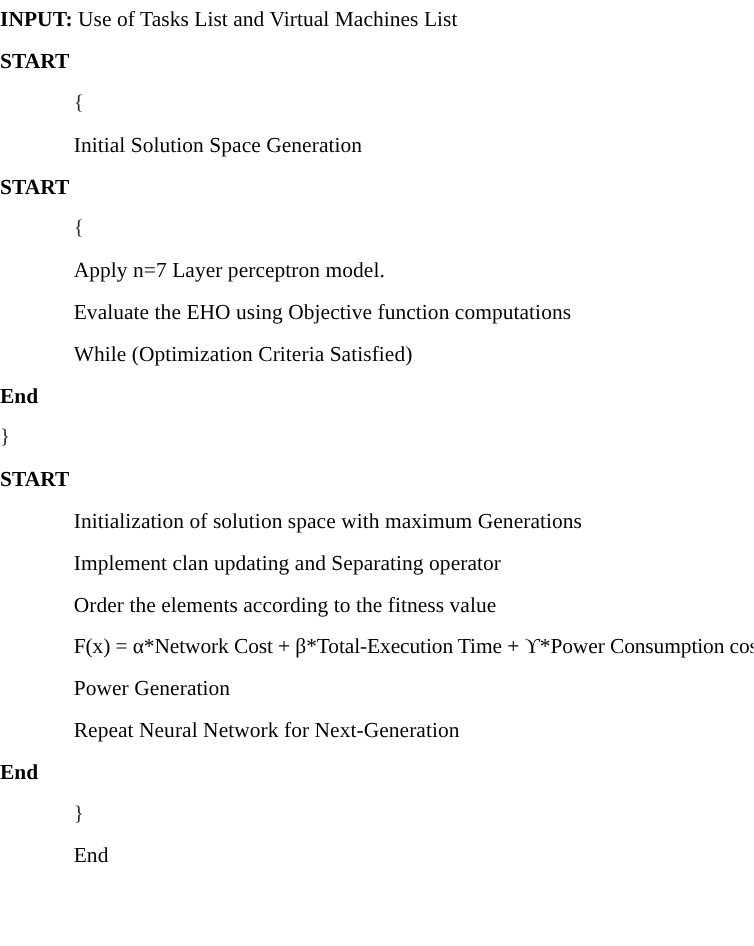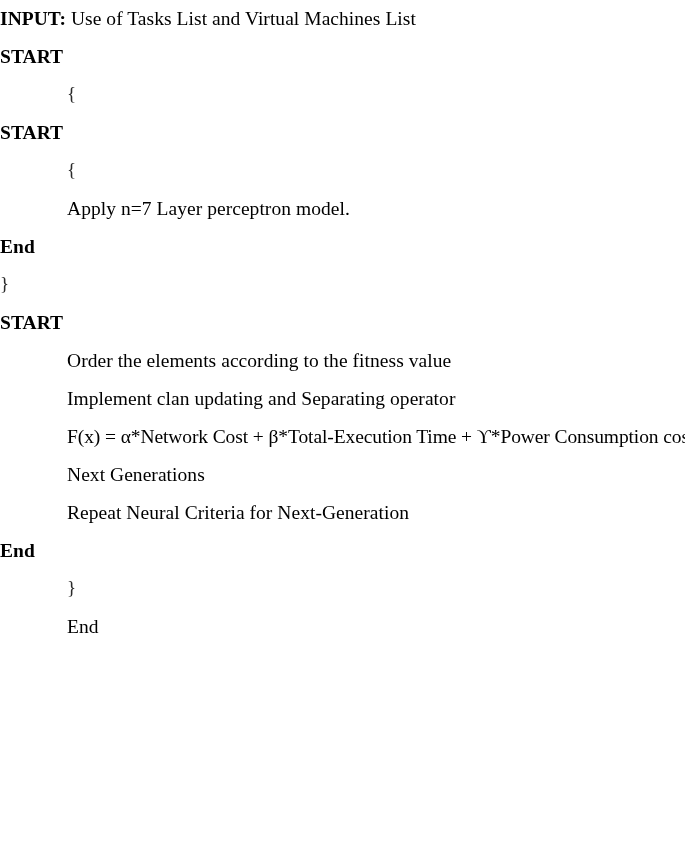--- a/index.html
+++ b/index.html
@@ -68,67 +68,79 @@
   </div>
 
   <div class="line flush">
     <span class="kw">START</span>
   </div>
 
   <div class="line indent brace-line">
     <span class="brace">{</span>
   </div>
 
+  <div class="line indent">
+    <span class="body-text">Initial Solution Space Generation</span>
+  </div>
 
   <div class="line flush">
     <span class="kw">START</span>
   </div>
 
   <div class="line indent brace-line">
     <span class="brace">{</span>
   </div>
 
   <div class="line indent">
     <span class="body-text">Apply n=7 Layer perceptron model.</span>
   </div>
 
+  <div class="line indent">
+    <span class="body-text">Evaluate the EHO using Objective function computations</span>
+  </div>
 
+  <div class="line indent">
+    <span class="body-text">While (Optimization Criteria Satisfied)</span>
+  </div>
 
   <div class="line flush">
     <span class="kw">End</span>
   </div>
 
   <div class="line flush brace-line">
     <span class="brace">}</span>
   </div>
 
   <div class="line flush">
     <span class="kw">START</span>
   </div>
 
-
   <div class="line indent">
-    <span class="body-text">Order the elements according to the fitness value</span>
+    <span class="body-text">Initialization of solution space with maximum Generations</span>
   </div>
 
   <div class="line indent">
     <span class="body-text">Implement clan updating and Separating operator</span>
+  </div>
+
+  <div class="line indent">
+    <span class="body-text">Order the elements according to the fitness value</span>
   </div>
 
   <div class="line indent formula">
     <span class="body-text">F(x) = α*Network Cost + β*Total-Execution Time + ϒ*Power Consumption cost</span>
   </div>
 
 
   <div class="line indent">
-    <span class="body-text">Next Generations</span>
+    <span class="body-text">Power Generation</span>
   </div>
 
   <div class="line indent">
-    <span class="body-text">Repeat Neural Criteria for Next-Generation</span>
+    <span class="body-text">Repeat Neural Network for Next-Generation</span>
   </div>
 
   <div class="line flush">
     <span class="kw">End</span>
   </div>
 
 
   <div class="line indent brace-line">
     <span class="brace">}</span>
   </div>

